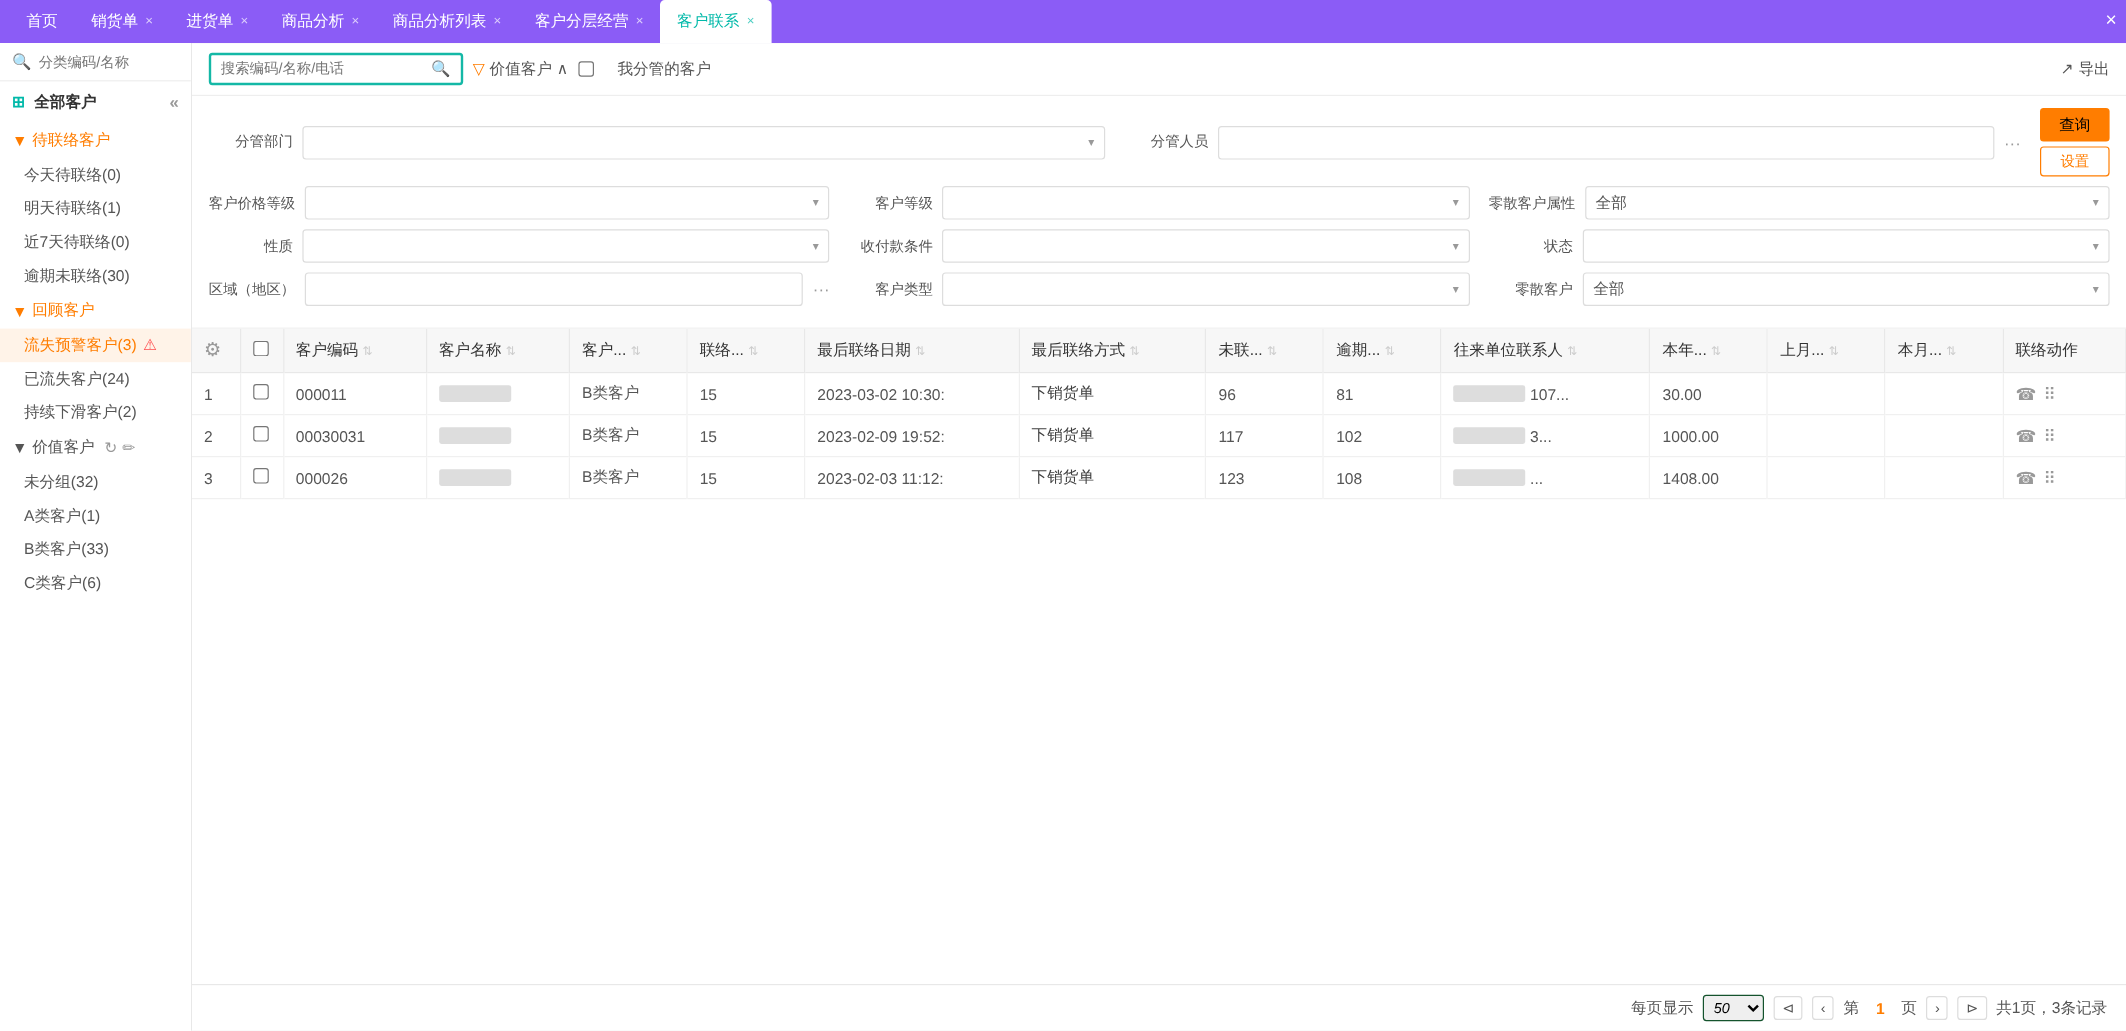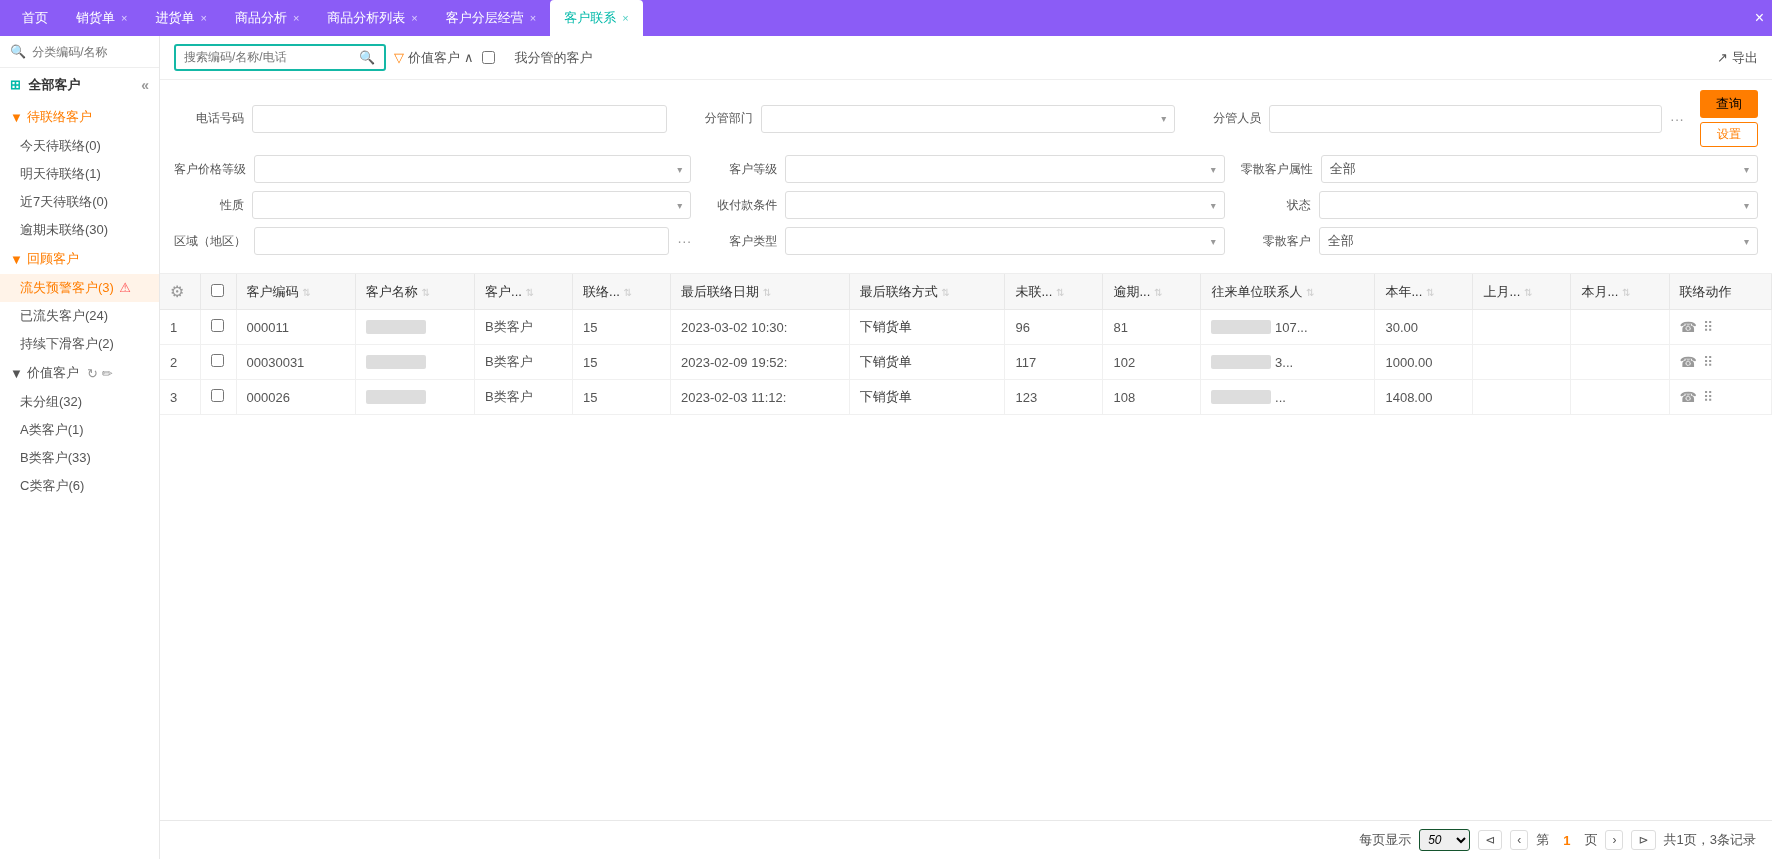--- a/index.html
+++ b/index.html
@@ -456,24 +456,20 @@
       </div>
       <div class="export-btn">
         <span>↗</span>
         <span>导出</span>
       </div>
     </div>
 
     <div class="advanced-filter">
 
       <div class="filter-row">
-        <div class="filter-field">
-          <label>电话号码</label>
-          <input type="text" style="">
-        </div>
         <div class="filter-field">
           <label>分管部门</label>
           <div class="select-box">
             <span></span>
             <span class="arrow">▾</span>
           </div>
         </div>
         <div class="filter-field">
           <label>分管人员</label>
           <input type="text" style="">

